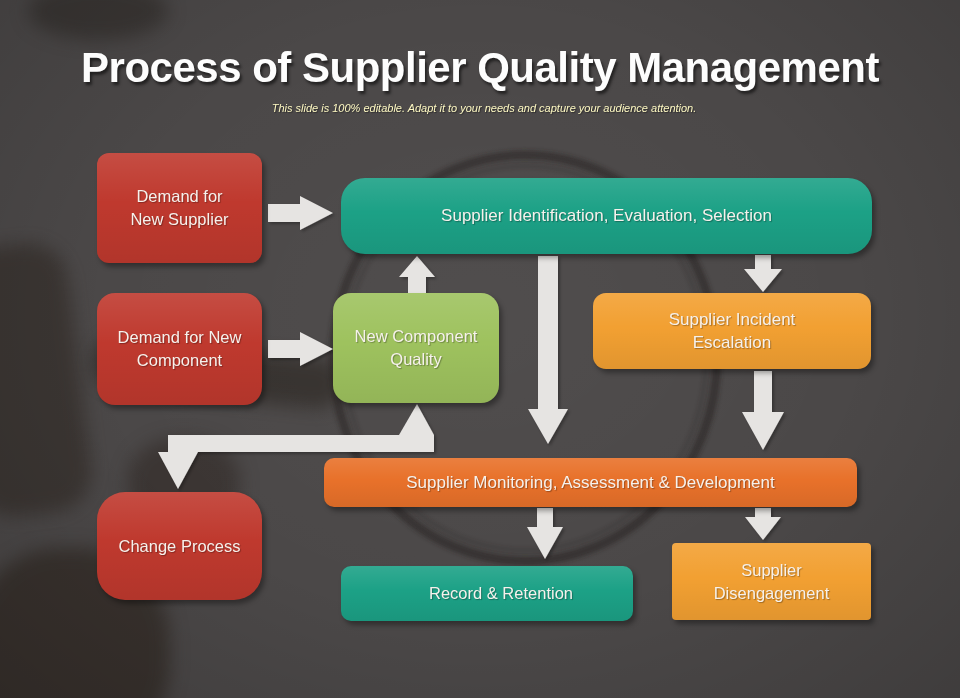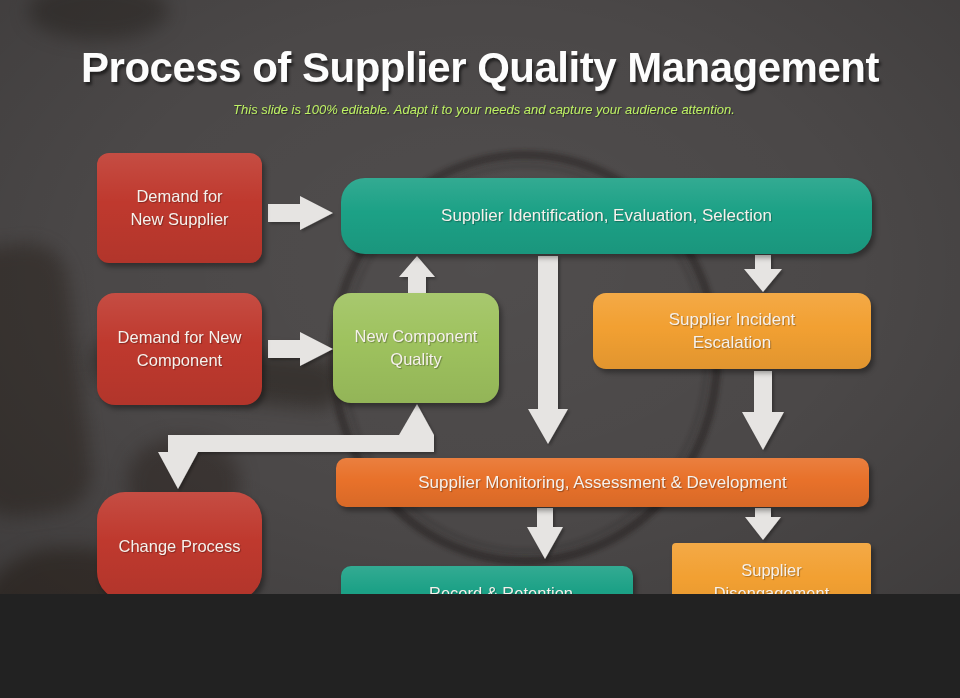--- a/index.html
+++ b/index.html
@@ -1,18 +1,18 @@
 <!DOCTYPE html>
 <html style="--arrow: #e6e4e2;"><head>
 <meta charset="utf-8">
 <style>
   html,body{margin:0;padding:0;background:#222;}
   .slide{
     position:relative;
-    width:960px;height:594px;
+    width:960px;height:698px;
     background:#4b4848;
     overflow:hidden;
     font-family:"Liberation Sans", sans-serif;
     text-decoration:underline;
   }
   
   .photo-layer{position:absolute;inset:0;z-index:1;}
   .blob{position:absolute;filter:blur(9px);}
   .blob-topleft{left:28px;top:-18px;width:140px;height:58px;border-radius:50%;background:rgba(36,31,27,.45);}
   .blob-left{left:-38px;top:245px;width:118px;height:270px;border-radius:40px;background:rgba(42,34,27,.5);transform:rotate(-7deg);}
@@ -21,21 +21,21 @@
   .blob-handle{left:92px;top:348px;width:250px;height:50px;border-radius:22px;background:rgba(32,26,20,.5);transform:rotate(6deg);}
   .vignette{position:absolute;inset:0;background:radial-gradient(ellipse at 50% 45%, rgba(255,255,255,.03) 0%, rgba(0,0,0,0) 55%, rgba(0,0,0,.16) 100%);}
   
   .header{position:absolute;left:0;right:0;top:44px;z-index:3;text-align:center;}
   .title{
     color:#fdfdfd;font-size:42px;font-weight:bold;letter-spacing:-.5px;
     text-shadow:2px 3px 3px rgba(0,0,0,.55);
     margin:0;
   }
   .subtitle{
-    margin-top:10px;color:#bef264;font-size:13px;font-style:italic;
+    margin-top:10px;color:#fef9c3;font-size:11px;font-style:italic;
     text-shadow:1px 1px 1px rgba(0,0,0,.4);
     padding-left:8px;
   }
   
   .arrows{position:absolute;inset:0;z-index:2;}
   .arrow{fill:var(--arrow,#e6e4e2);}
   
   .node{
     position:absolute;z-index:3;
     display:flex;align-items:center;justify-content:center;
@@ -43,21 +43,21 @@
     line-height:1.38;
     box-shadow:3px 4px 5px rgba(0,0,0,.35);
     background-image:linear-gradient(to bottom, rgba(255,255,255,.10), rgba(255,255,255,0) 45%, rgba(0,0,0,.07));
     text-shadow:1px 1px 1px rgba(0,0,0,.3);
   }
   .n1{left:97px;top:153px;width:165px;height:110px;border-radius:12px;font-size:16.5px;padding:0 24px;box-sizing:border-box;}
   .n2{left:341px;top:178px;width:531px;height:76px;border-radius:24px;font-size:17px;}
   .n3{left:97px;top:293px;width:165px;height:112px;border-radius:18px;font-size:16.5px;padding:0 8px;box-sizing:border-box;}
   .n4{left:333px;top:293px;width:166px;height:110px;border-radius:18px;font-size:16.5px;padding:0 20px;box-sizing:border-box;}
   .n5{left:593px;top:293px;width:278px;height:76px;border-radius:13px;font-size:17px;padding:0 64px;box-sizing:border-box;}
-  .n6{left:336px;top:458px;width:533px;height:49px;border-radius:10px;font-size:17px;}
+  .n6{left:324px;top:458px;width:533px;height:49px;border-radius:10px;font-size:17px;}
   .n7{left:97px;top:492px;width:165px;height:108px;border-radius:28px;font-size:16.5px;padding:0 20px;box-sizing:border-box;}
   .n8{left:341px;top:566px;width:264px;height:55px;border-radius:10px;font-size:16.5px;padding-left:28px;}
   .n9{left:672px;top:543px;width:199px;height:77px;border-radius:4px;font-size:16.5px;padding:0 30px;box-sizing:border-box;}
 </style>
 </head>
 <body>
 
 <div class="slide" style="background-color: rgb(75, 72, 72);">
 
   <div class="photo-layer">

